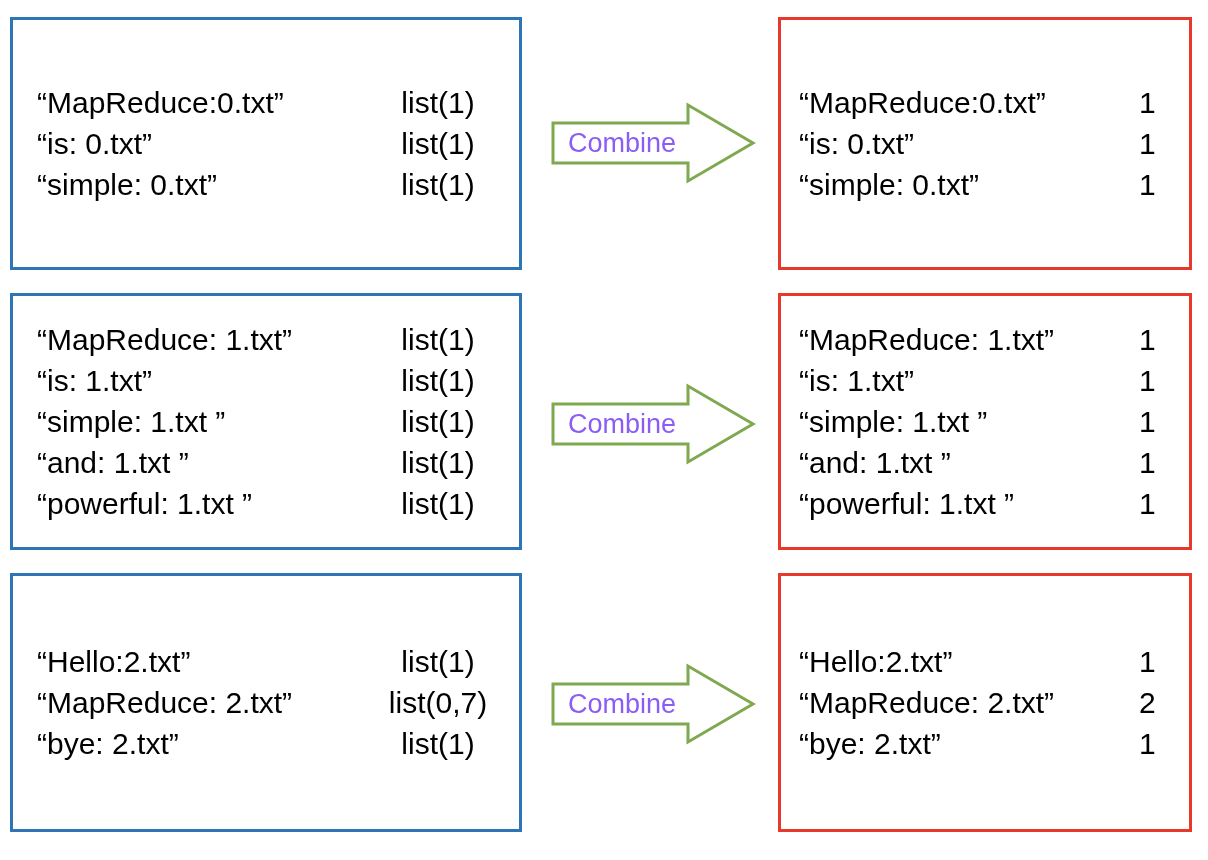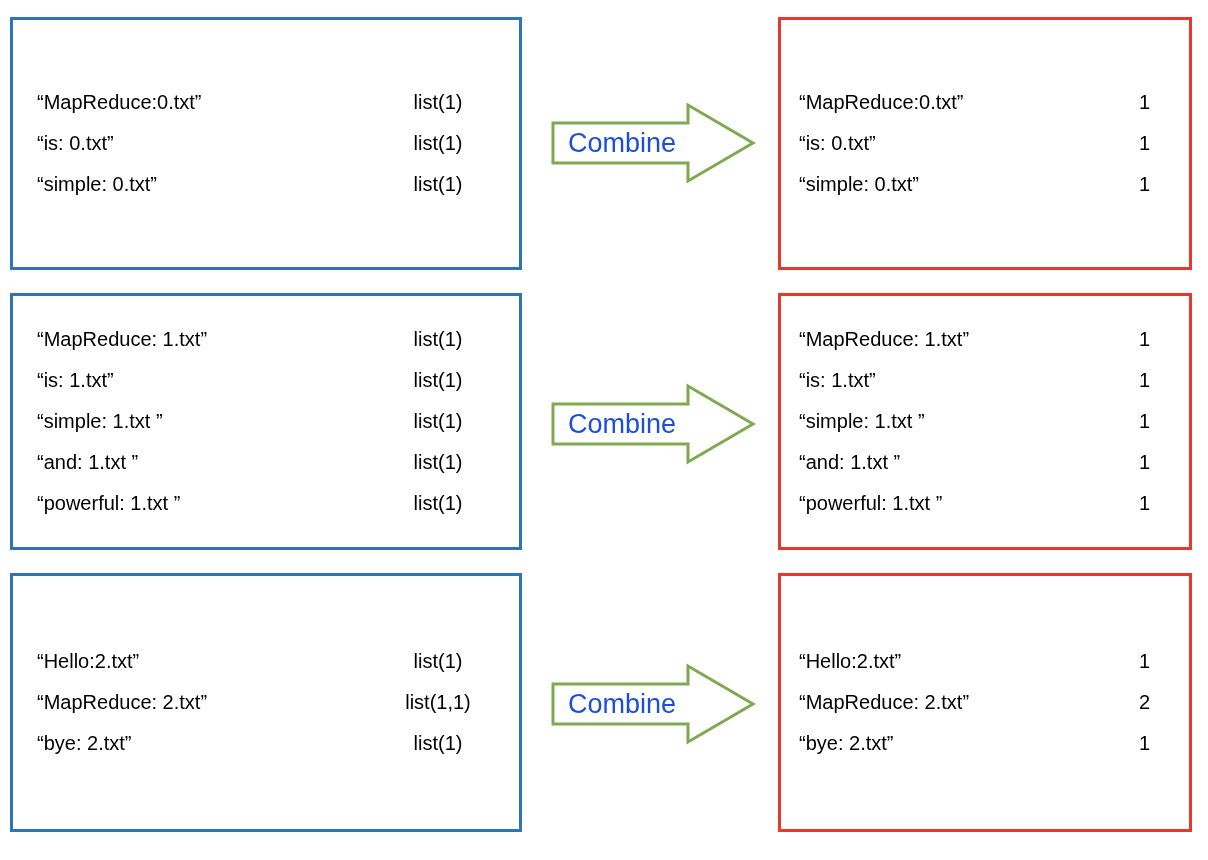--- a/index.html
+++ b/index.html
@@ -50,21 +50,21 @@
   .entries {
     padding: 0 0 0 24px;
   }
   .box.right .entries {
     padding-left: 18px;
   }
 
   .entry {
     display: flex;
     align-items: baseline;
-    font-size: 20px;
+    font-size: 30px;
     line-height: 41px;
     white-space: pre;
   }
   .entry .key {
     flex: 0 0 auto;
   }
   .box.left .entry .key  { width: 341px; }
   .box.left .entry .val  { width: 120px; text-align: center; }
   .box.right .entry .key { width: 340px; }
   .box.right .entry .val { width: 40px; text-align: left; }
@@ -85,21 +85,21 @@
   .arrow-label {
     position: absolute;
     left: 14px;
     top: 0;
     width: 120px;
     height: 86px;
     display: flex;
     align-items: center;
     justify-content: center;
     font-size: 27px;
-    color: #1d4ed8;
+    color: #8b5cf6;
     z-index: 2;
     text-align: center;
   }
 </style>
 </head>
 <body>
 
 <div id="canvas">
     <div class="row" style="top: 0px;">
       <div class="box left" style="top: 17px; height: 253px;">
@@ -146,21 +146,21 @@
           <div class="entry"><span class="key">“simple: 1.txt ”</span><span class="val">1</span></div>
           <div class="entry"><span class="key">“and: 1.txt ”</span><span class="val">1</span></div>
           <div class="entry"><span class="key">“powerful: 1.txt ”</span><span class="val">1</span></div>
         </div>
       </div>
     </div>
     <div class="row" style="top: 0px;">
       <div class="box left" style="top: 573px; height: 259px;">
         <div class="entries">
           <div class="entry"><span class="key">“Hello:2.txt”</span><span class="val">list(1)</span></div>
-          <div class="entry"><span class="key">“MapReduce: 2.txt”</span><span class="val">list(1,1)</span></div>
+          <div class="entry"><span class="key">“MapReduce: 2.txt”</span><span class="val">list(0,7)</span></div>
           <div class="entry"><span class="key">“bye: 2.txt”</span><span class="val">list(1)</span></div>
         </div>
       </div>
       <div class="arrow-wrap" style="top: 661px;">
         <svg width="210" height="86" viewBox="0 0 210 86">
           <path d="M 5 23 L 140 23 L 140 5 L 205 43 L 140 81 L 140 63 L 5 63 Z" fill="#FFFFFF" stroke="#7FA950" stroke-width="3"></path>
         </svg>
         <div class="arrow-label">Combine</div>
       </div>
       <div class="box right" style="top: 573px; height: 259px;">

